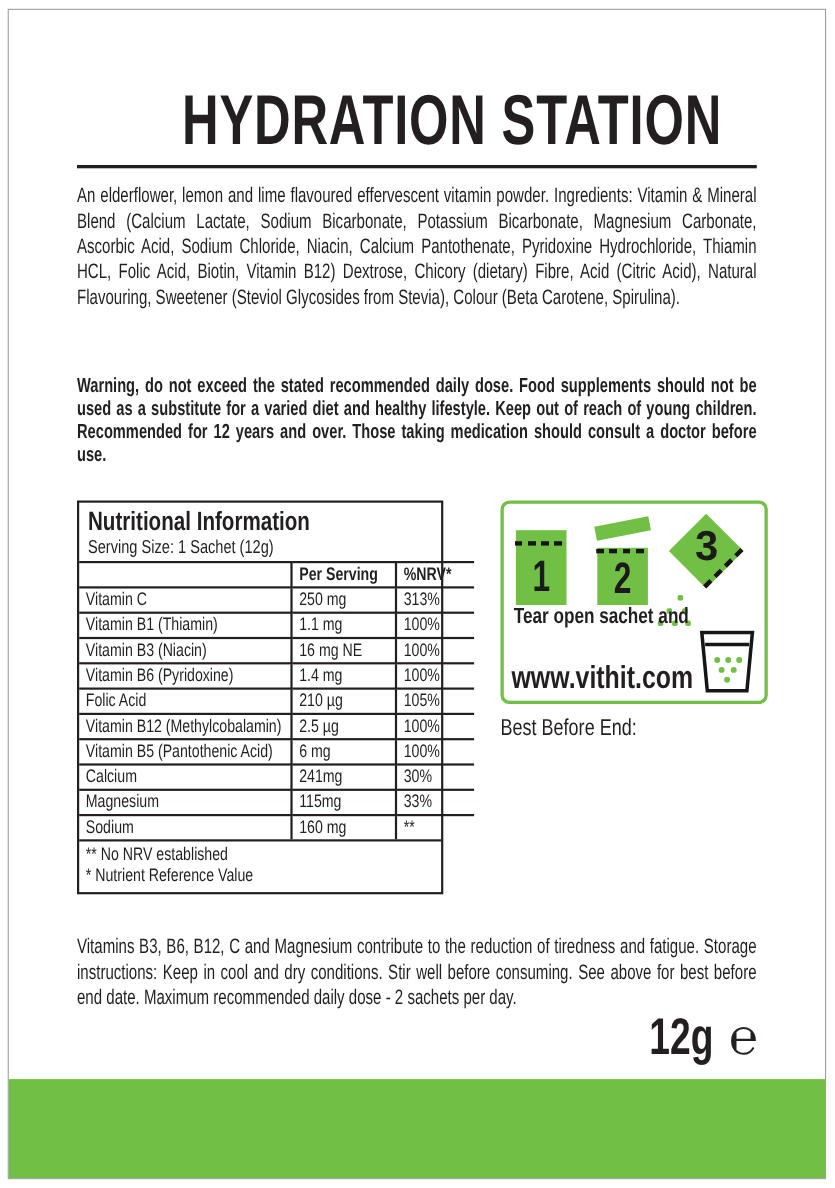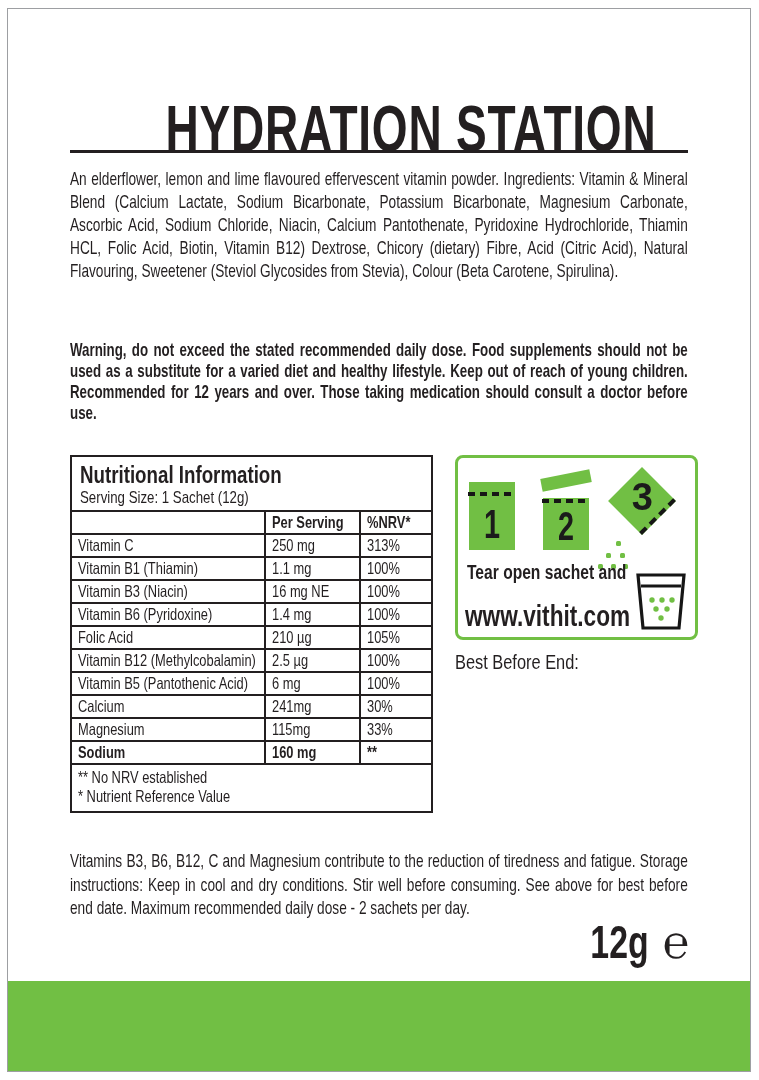--- a/index.html
+++ b/index.html
@@ -15,42 +15,42 @@
     color:var(--ink);overflow:hidden;
   }
   .frame{position:absolute;left:7px;top:8px;right:8px;bottom:8px;border:1px solid var(--frame);pointer-events:none;}
 
   
   .cx{display:inline-block;transform:scaleX(.78);transform-origin:0 50%;white-space:nowrap;}
   .cxc{display:inline-block;transform:scaleX(.72);transform-origin:50% 50%;white-space:nowrap;}
   .cpara{width:858px;transform:scaleX(.72);transform-origin:0 0;text-align:justify;margin:0;}
   .b{font-weight:bold;}
 
-  .title-wrap{position:absolute;left:70px;top:76px;width:618px;text-align:center;margin-top:20px;}
+  .title-wrap{position:absolute;left:70px;top:76px;width:618px;text-align:center;}
   .title{font-size:64px;line-height:1.05;font-weight:bold;letter-spacing:1px;margin:0;}
   .rule{position:absolute;left:70px;top:150px;width:618px;height:3px;background:var(--ink);}
 
   .ingredients-pos{position:absolute;left:70px;top:167px;width:618px;font-size:19px;line-height:23px;}
   .warning-pos{position:absolute;left:70px;top:339px;width:618px;font-size:18.5px;line-height:21px;font-weight:bold;}
   .storage-pos{position:absolute;left:70px;top:849px;width:618px;font-size:19px;line-height:23.5px;}
 
   
-  .nutrition{position:absolute;left:70px;top:455px;width:363px;border:2px solid var(--ink);background:#fff;}
+  .nutrition{position:absolute;left:70px;top:455px;width:333px;border:2px solid var(--ink);background:#fff;}
   .nutri-head{padding:5px 8px 3px 8px;}
   .nutri-title{font-size:24px;line-height:26px;font-weight:bold;}
   .nutri-serving{font-size:17px;line-height:19px;}
   .nutri-table{width:100%;border-collapse:collapse;table-layout:fixed;}
   .nutri-table th,.nutri-table td{
     border:2px solid var(--ink);text-align:left;vertical-align:middle;
     padding:1px 18px 1px 6px;height:22px;font-size:16.5px;overflow:visible;
   }
   .nutri-table th{border-top:2px solid var(--ink);}
   .nutri-table th:first-child,.nutri-table td:first-child{border-left:none;}
   .nutri-table th:last-child,.nutri-table td:last-child{border-right:none;margin-top:28px;}
-  .nutri-table tbody tr:last-child td{border-bottom:none;font-weight:bold;}
+  .nutri-table tbody tr:last-child td{border-bottom:none;}
   col.w1{width:193px;}col.w2{width:95px;}col.w3{width:71px;}
   .nutri-foot{border-top:2px solid var(--ink);padding:3px 8px 5px 6px;font-size:16.5px;line-height:19px;}
 
   
   .instructions{position:absolute;left:455px;top:455px;width:243px;height:185px;border:3px solid var(--green);border-radius:8px;background:#fff;}
   .sachet{position:absolute;background:var(--green);}
   .sachet .num{position:absolute;left:0;right:0;bottom:0;text-align:center;font-weight:bold;color:#1b1b1b;font-size:40px;line-height:1;}
   .tear{position:absolute;left:-1px;right:-1px;height:4px;background:repeating-linear-gradient(90deg,#161616 0 7px,transparent 7px 12px);}
   .s1{left:11px;top:24px;width:46px;height:68px;}
   .s1 .tear{top:10px;}
@@ -183,21 +183,21 @@
     <span class="num cxc">3</span>
   </div>
 
   <div class="dot" style="left:158px;top:83px;"></div>
   <div class="dot" style="left:148px;top:95px;"></div>
   <div class="dot" style="left:162px;top:95px;"></div>
   <div class="dot" style="left:140px;top:106px;"></div>
   <div class="dot" style="left:153px;top:106px;"></div>
   <div class="dot" style="left:165px;top:106px;"></div>
 
-  <div class="ibx-line" style="top:104px;"><span class="cx">Tear open sachet and</span></div>
+  <div class="ibx-line" style="top:92px;"><span class="cx">Tear open sachet and</span></div>
   <div class="ibx-site" style="top:144px;"><span class="cx">www.vithit.com</span></div>
 
   <svg class="glass" width="52" height="58" viewBox="0 0 52 58">
     <path d="M3,2 H49 L44,55 H8 Z" fill="none" stroke="#161616" stroke-width="3.2"></path>
     <line x1="6" y1="13" x2="46" y2="13" stroke="#161616" stroke-width="3.2"></line>
     <circle cx="17" cy="27" r="2.7" fill="#71bf44"></circle>
     <circle cx="27" cy="27" r="2.7" fill="#71bf44"></circle>
     <circle cx="37" cy="27" r="2.7" fill="#71bf44"></circle>
     <circle cx="21" cy="36" r="2.7" fill="#71bf44"></circle>
     <circle cx="32" cy="36" r="2.7" fill="#71bf44"></circle>

